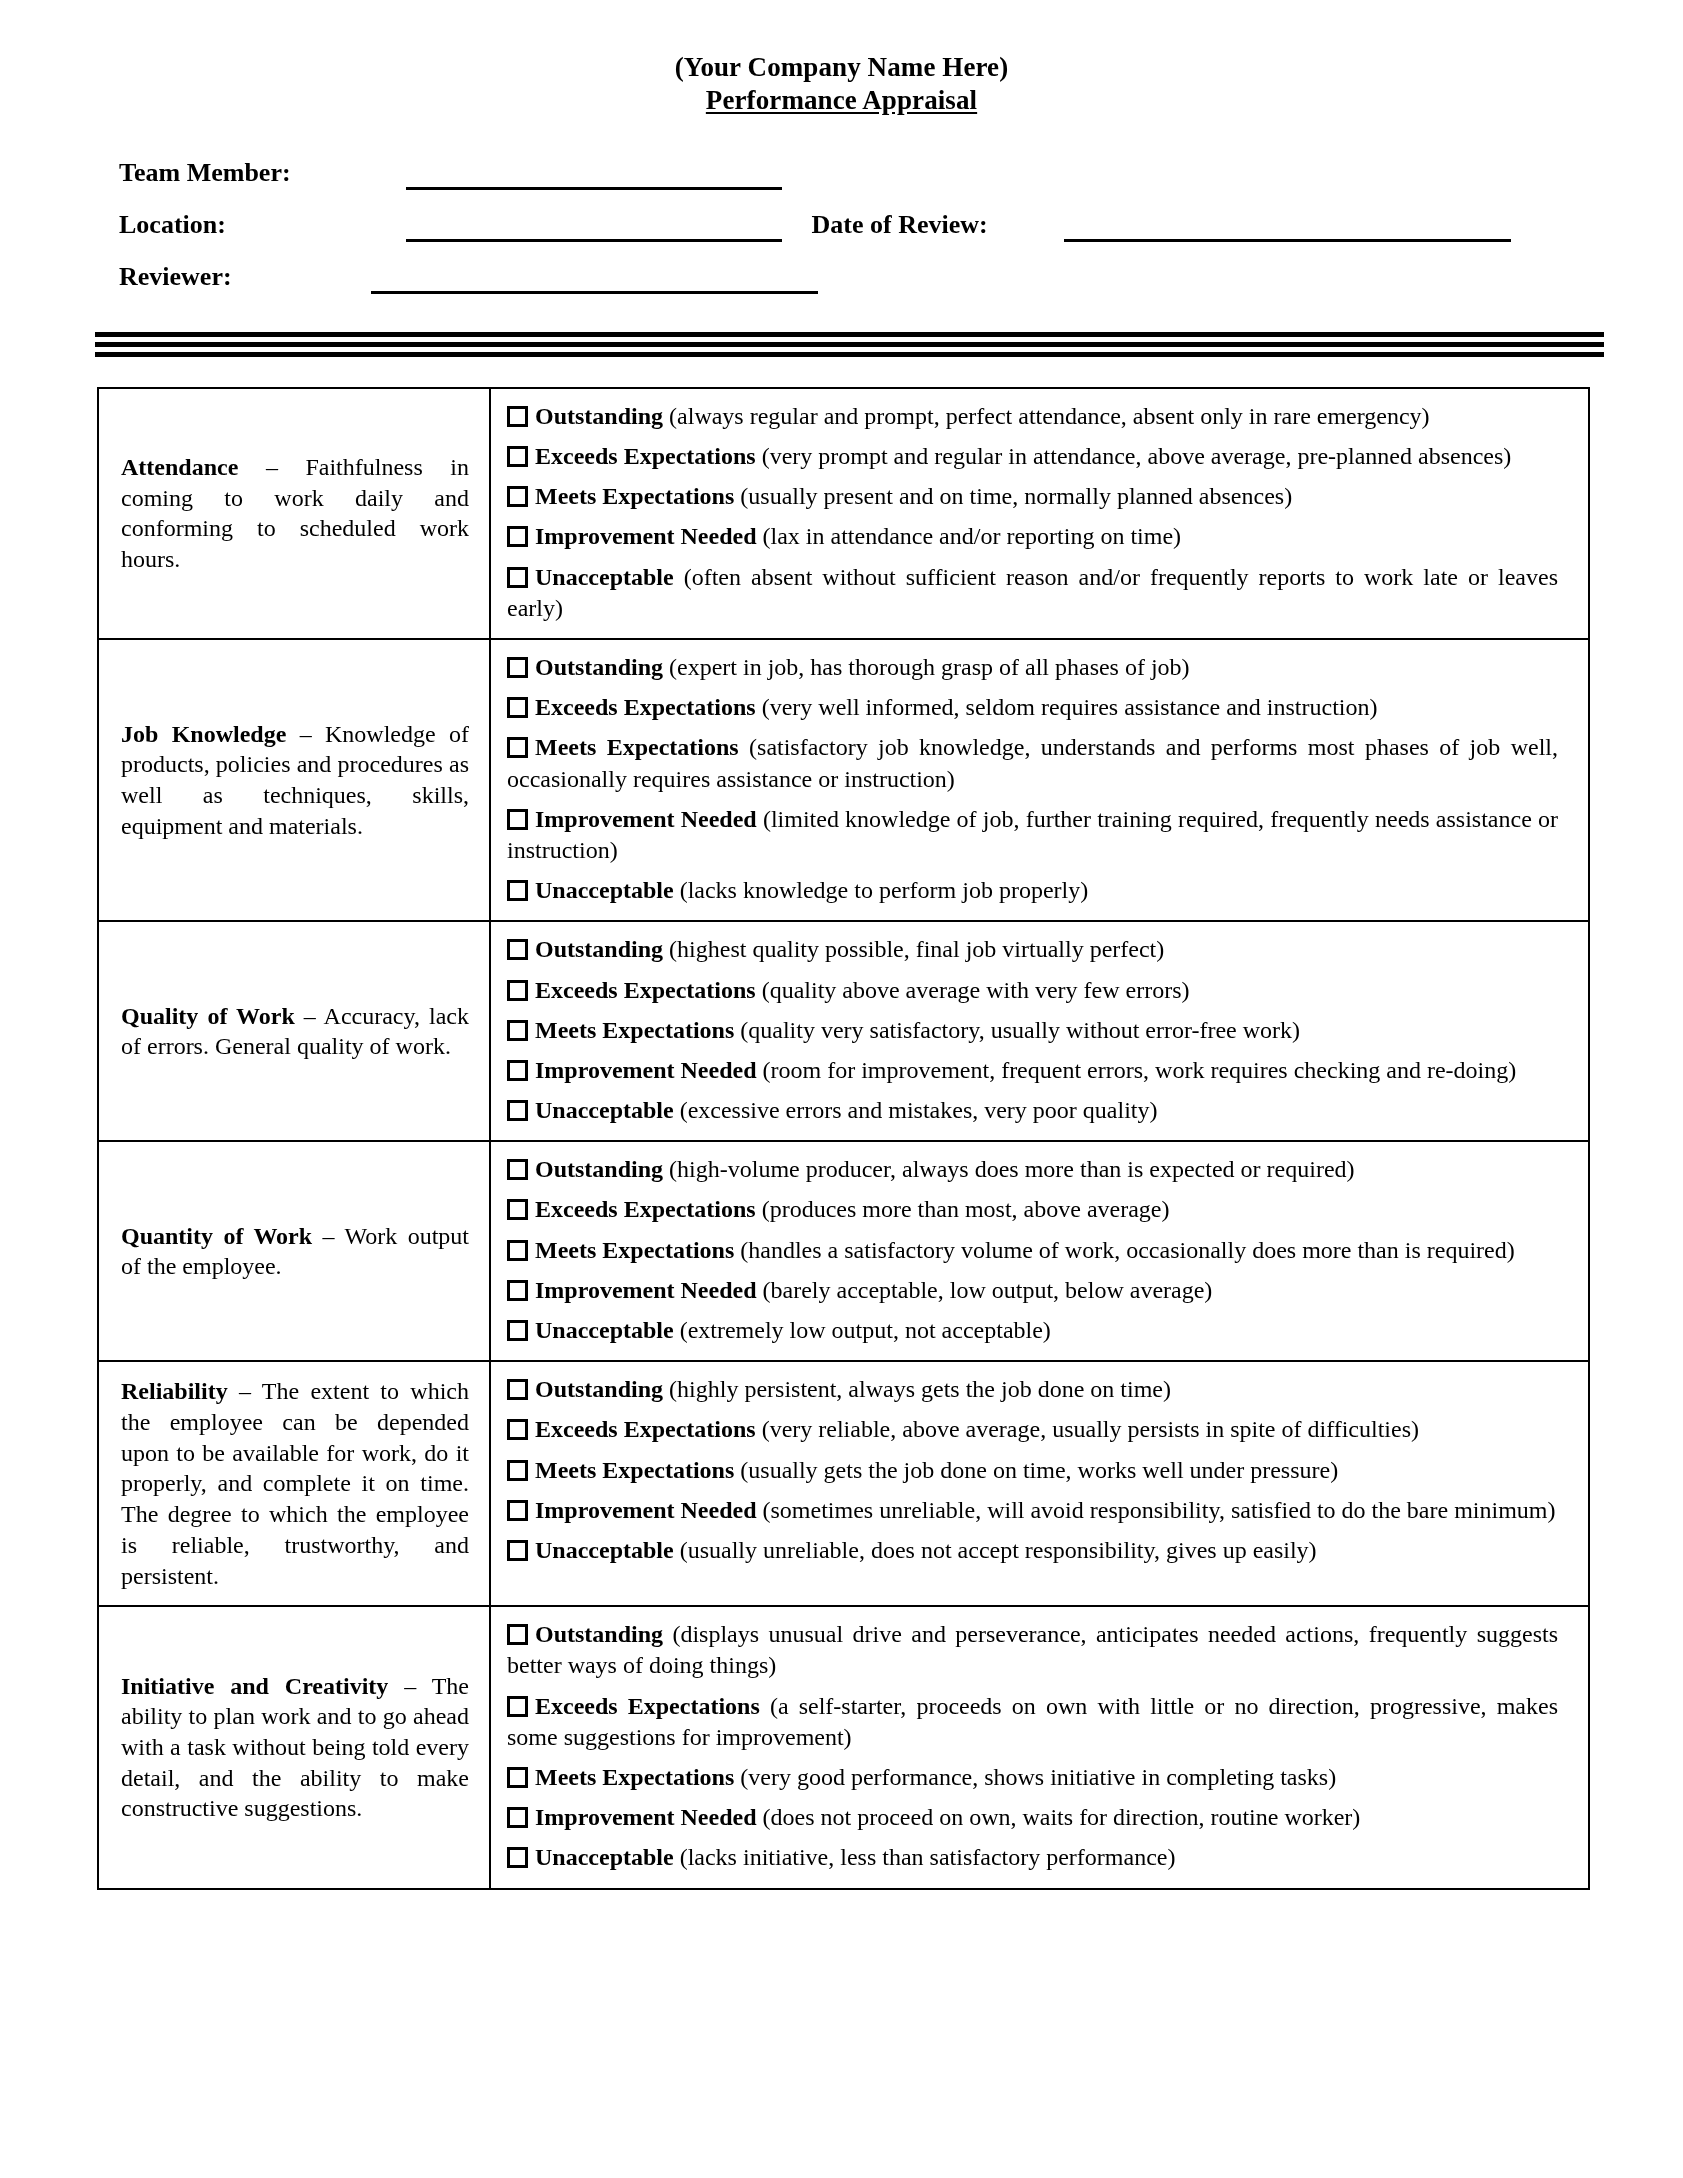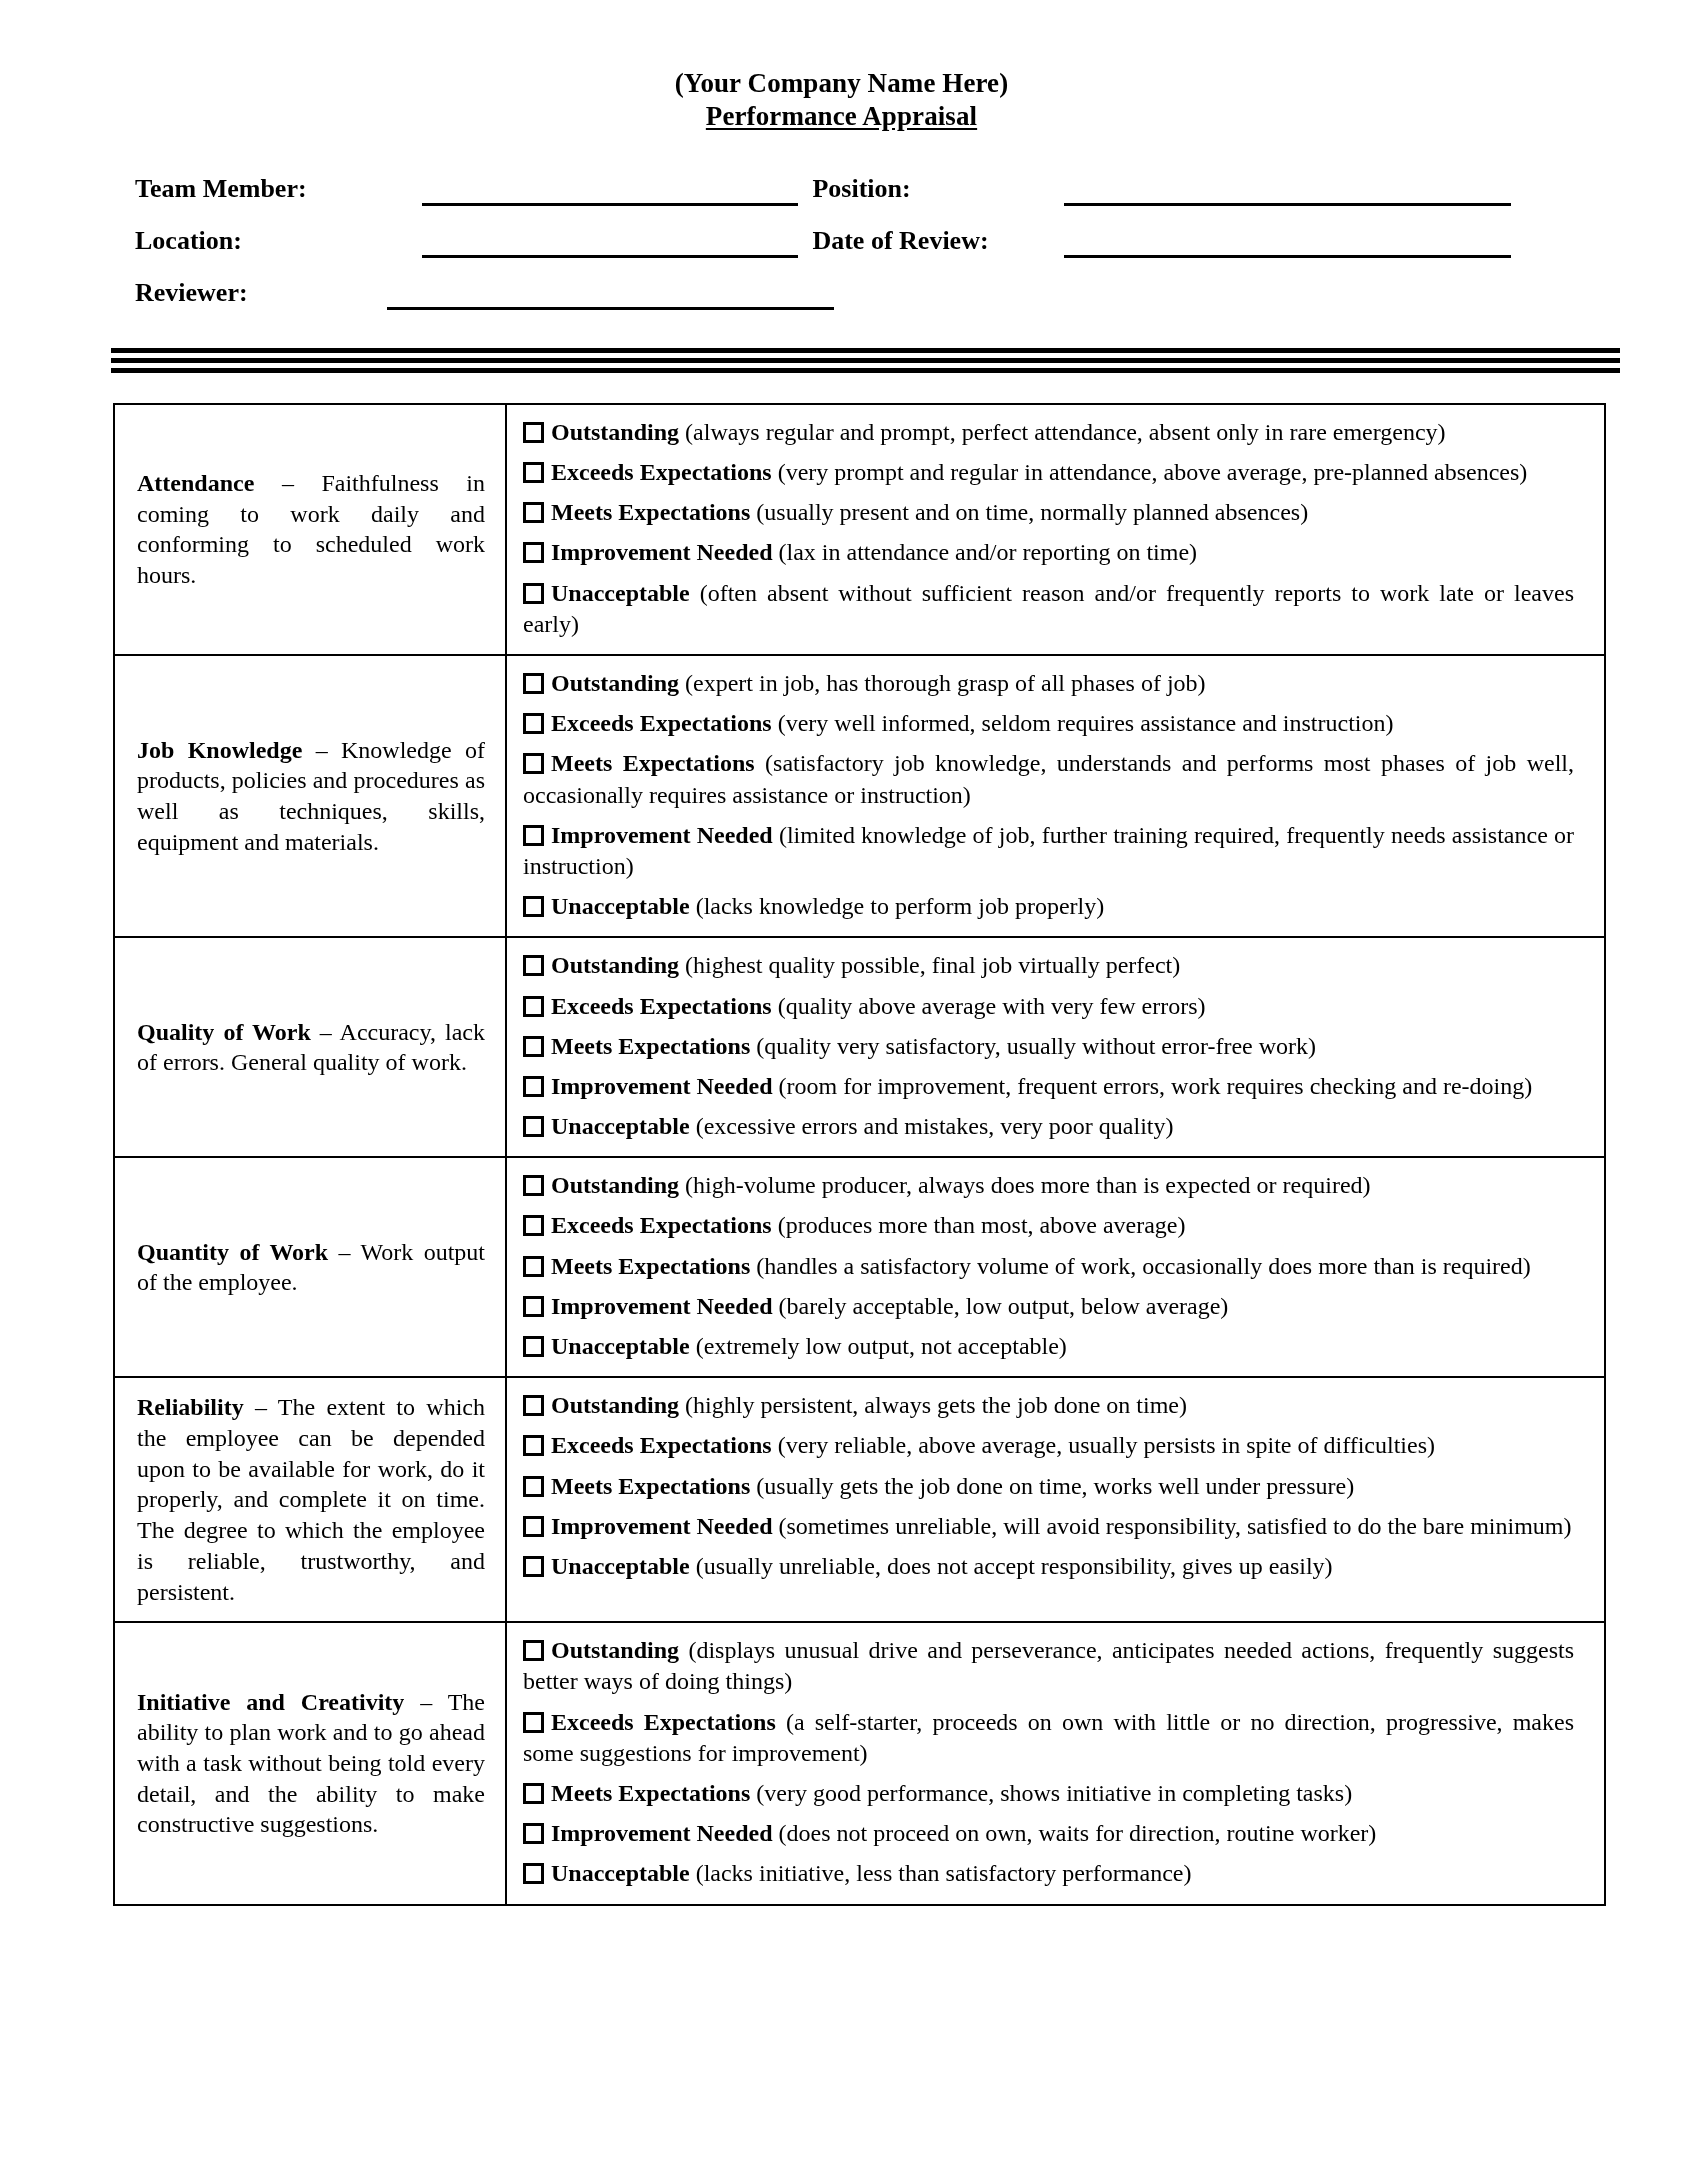--- a/index.html
+++ b/index.html
@@ -9,21 +9,21 @@
     height: 2178px;
     background: #ffffff;
     font-family: "Liberation Serif", "DejaVu Serif", serif;
     color: #000000;
   }
 
   .page {
     position: relative;
     width: 1683px;
     height: 1642px;
-    padding: 16px;
+    padding: 0;
   }
 
   
   .title-block {
     text-align: center;
     padding-top: 51px;
     line-height: 1.22;
   }
   .title-line-1 {
     font-size: 27px;
@@ -155,24 +155,20 @@
     <div class="title-line-1">(Your Company Name Here)</div>
     <div class="title-line-2">Performance Appraisal</div>
   </div>
 
   <div class="header-fields" id="header-fields">
       <div class="field-row">
         <div class="field-cell left">
           <span class="field-label lbl-left">Team Member:</span>
           <span class="field-rule"></span>
         </div>
-        <div class="field-cell right">
-          <span class="field-label lbl-right">Position:</span>
-          <span class="field-rule"></span>
-        </div>
       </div>
       <div class="field-row">
         <div class="field-cell left">
           <span class="field-label lbl-left">Location:</span>
           <span class="field-rule"></span>
         </div>
         <div class="field-cell right">
           <span class="field-label lbl-right">Date of Review:</span>
           <span class="field-rule"></span>
         </div>

